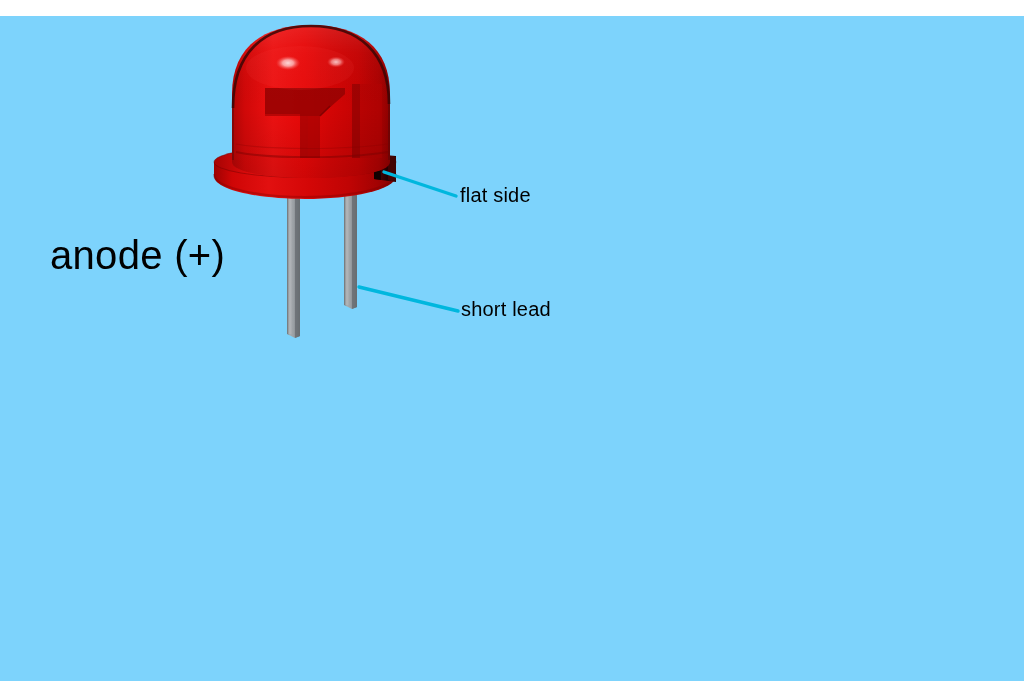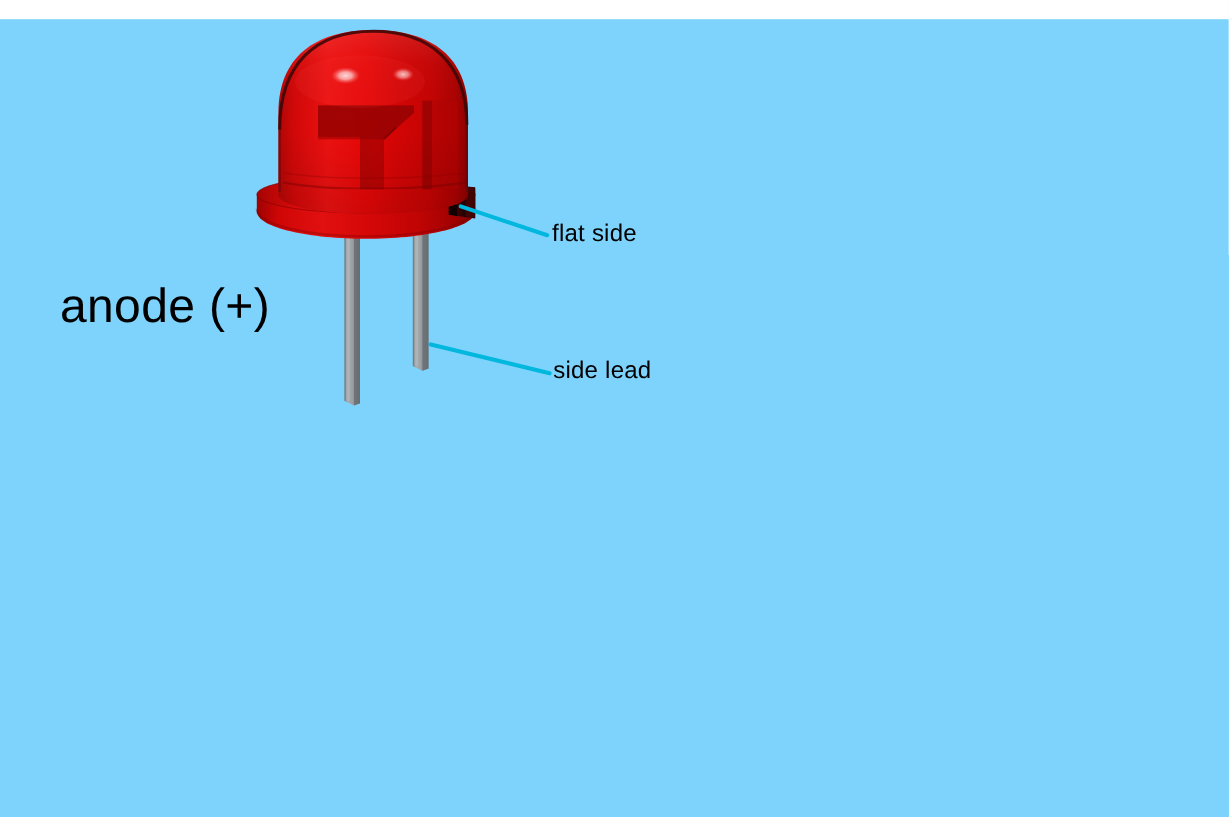--- a/index.html
+++ b/index.html
@@ -235,18 +235,18 @@
     </g>
 
     <g>
       <line x1="384" y1="156" x2="456" y2="180" stroke="#00b7de" stroke-width="3.4" stroke-linecap="round"></line>
       <line x1="359" y1="271" x2="458" y2="295" stroke="#00b7de" stroke-width="3.4" stroke-linecap="round"></line>
     </g>
   </svg>
 
   <div class="label label-small" id="label-flat-side">flat side</div>
 
-  <div class="label label-small" id="label-short-lead">side lead</div>
+  <div class="label label-small" id="label-short-lead">short lead</div>
 
   <div class="label label-large" id="label-anode">anode (+)</div>
 
 
 </div>
 
 </body></html>

